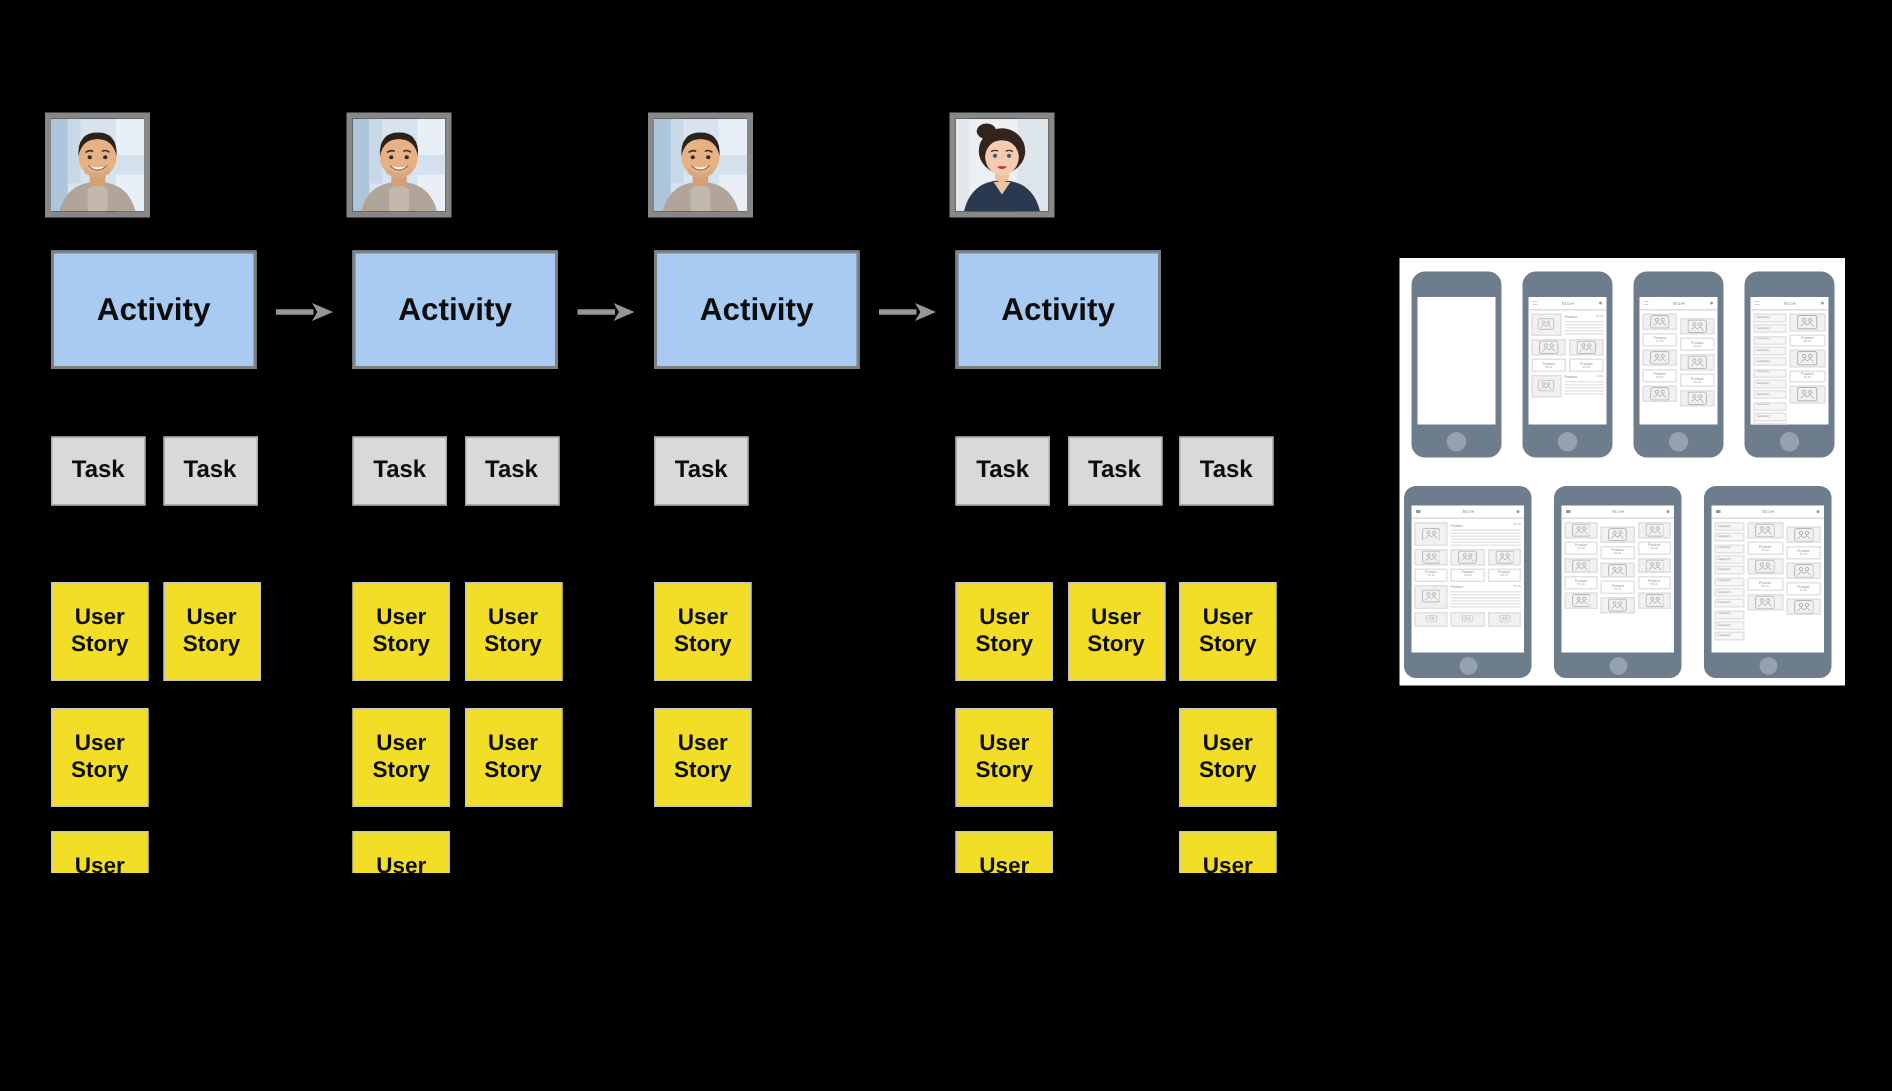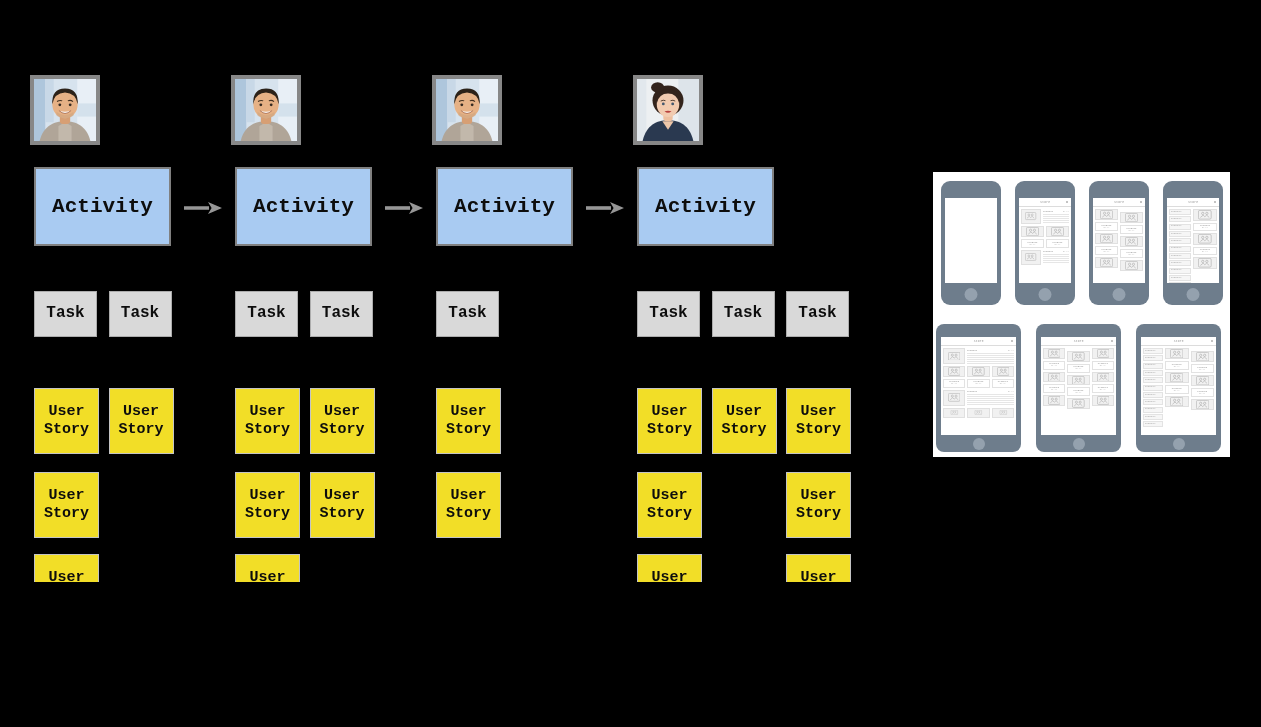--- a/index.html
+++ b/index.html
@@ -1,17 +1,17 @@
 <!DOCTYPE html>
 <html><head>
 <meta charset="utf-8">
 <style>
   html,body{margin:0;padding:0;background:#000;}
   .stage{position:relative;width:1261px;height:582px;background:#000;overflow:hidden;
-         font-family:Liberation Mono, monospace;border-radius:15px;}
+         font-family:Liberation Sans, sans-serif;border-radius:15px;}
   .shape{position:absolute;display:flex;align-items:center;justify-content:center;
          box-sizing:border-box;font-weight:bold;color:#0d0d0d;text-align:center;}
   .shape span{display:block;line-height:1.22;}
   .activity-box{background:var(--activity-fill);border:2px solid var(--activity-border);font-size:21px;}
   .task-box{background:var(--task-fill);border:1.5px solid var(--task-border);font-size:16px;}
   .story-box{background:var(--story-fill);border:1.5px solid var(--story-border);font-size:15px;padding:2px;}
   .column{position:absolute;top:0;height:727px;}
   .avatar{position:absolute;box-sizing:content-box;border:4px solid var(--avatar-border);
           width:62px;height:62px;overflow:hidden;}
   .avatar svg{display:block;}

